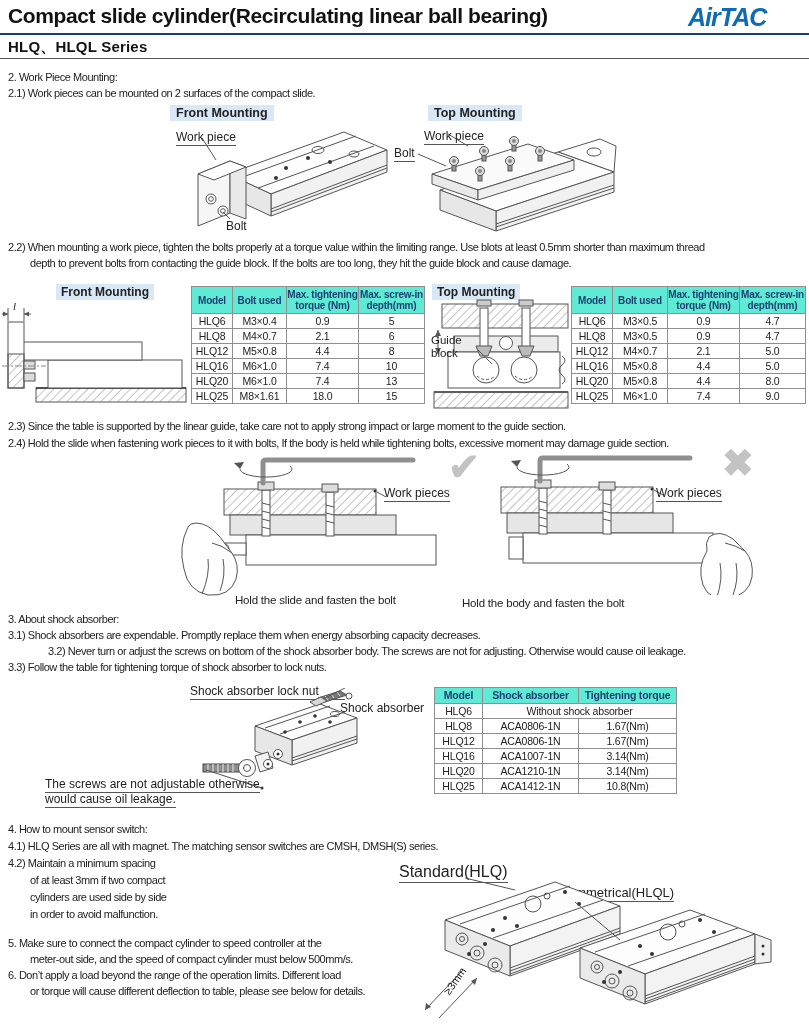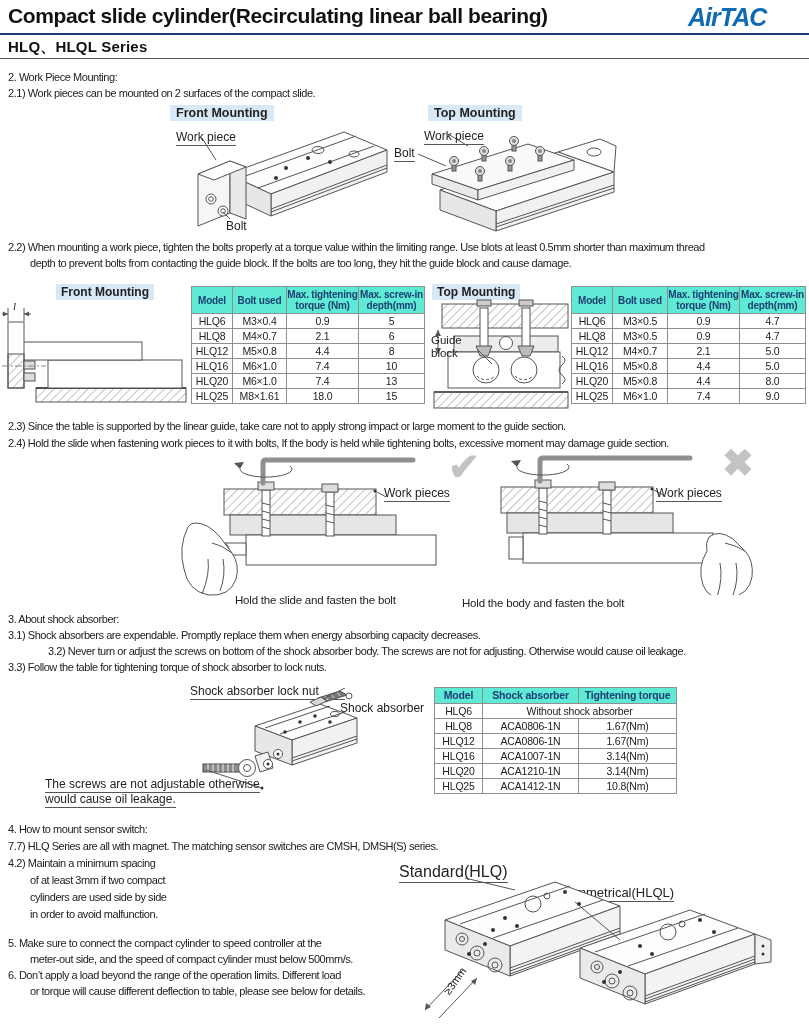--- a/index.html
+++ b/index.html
@@ -453,21 +453,21 @@
       <tr>
             <td>HLQ25</td>
             <td>ACA1412-1N</td>
             <td>10.8(Nm)</td>
           </tr>
     </tbody>
       </table>
   </div>
 
   <div class="abs t" style="left:8px;top:822px;">4. How to mount sensor switch:</div>
-  <div class="abs t" style="left:8px;top:839px;">7.7) HLQ Series are all with magnet. The matching sensor switches are CMSH, DMSH(S) series.</div>
+  <div class="abs t" style="left:8px;top:839px;">4.1) HLQ Series are all with magnet. The matching sensor switches are CMSH, DMSH(S) series.</div>
   <div class="abs t" style="left:8px;top:856px;">4.2) Maintain a minimum spacing</div>
   <div class="abs t" style="left:30px;top:873px;">of at least 3mm if two compact</div>
   <div class="abs t" style="left:30px;top:890px;">cylinders are used side by side</div>
   <div class="abs t" style="left:30px;top:907px;">in order to avoid malfunction.</div>
 
   <div class="abs lbl ul" style="left:399px;top:863px;font-size:16px;">Standard(HLQ)</div>
   <div class="abs lbl ul" style="left:560px;top:885px;font-size:13px;">Symmetrical(HLQL)</div>
 
   <svg class="abs" style="left:405px;top:862px;" width="400" height="162" viewBox="0 0 400 162">
     <g stroke="#555" stroke-width="1" fill="none">

